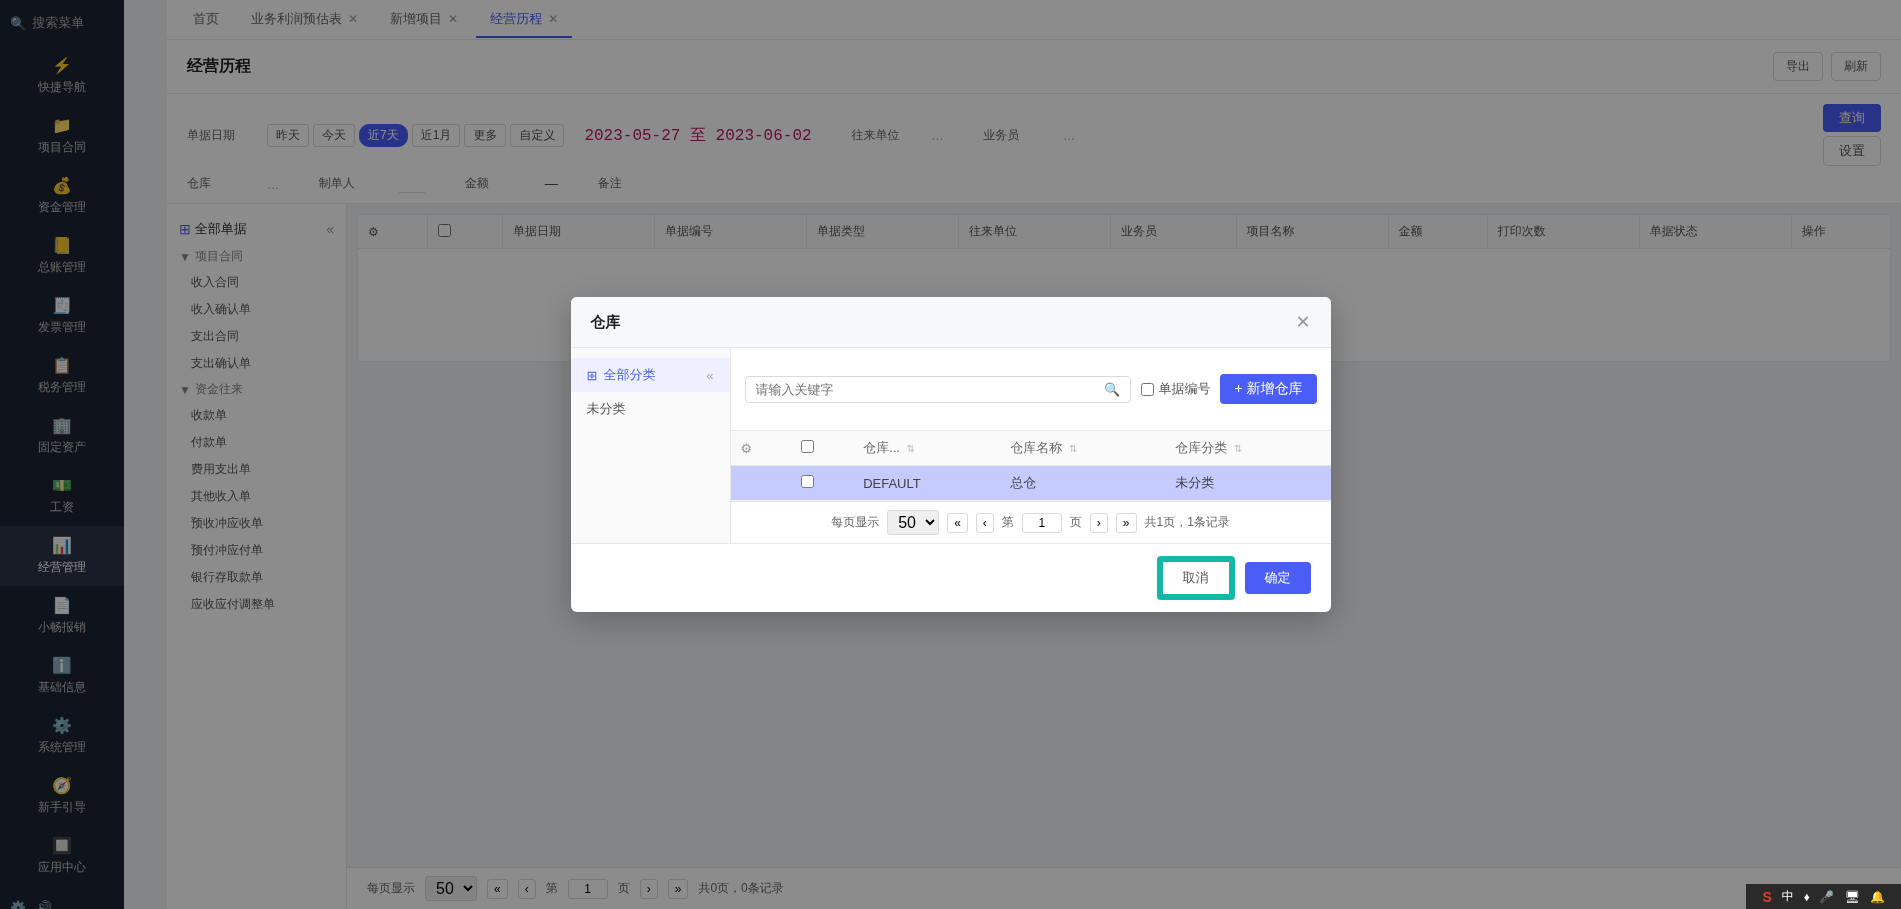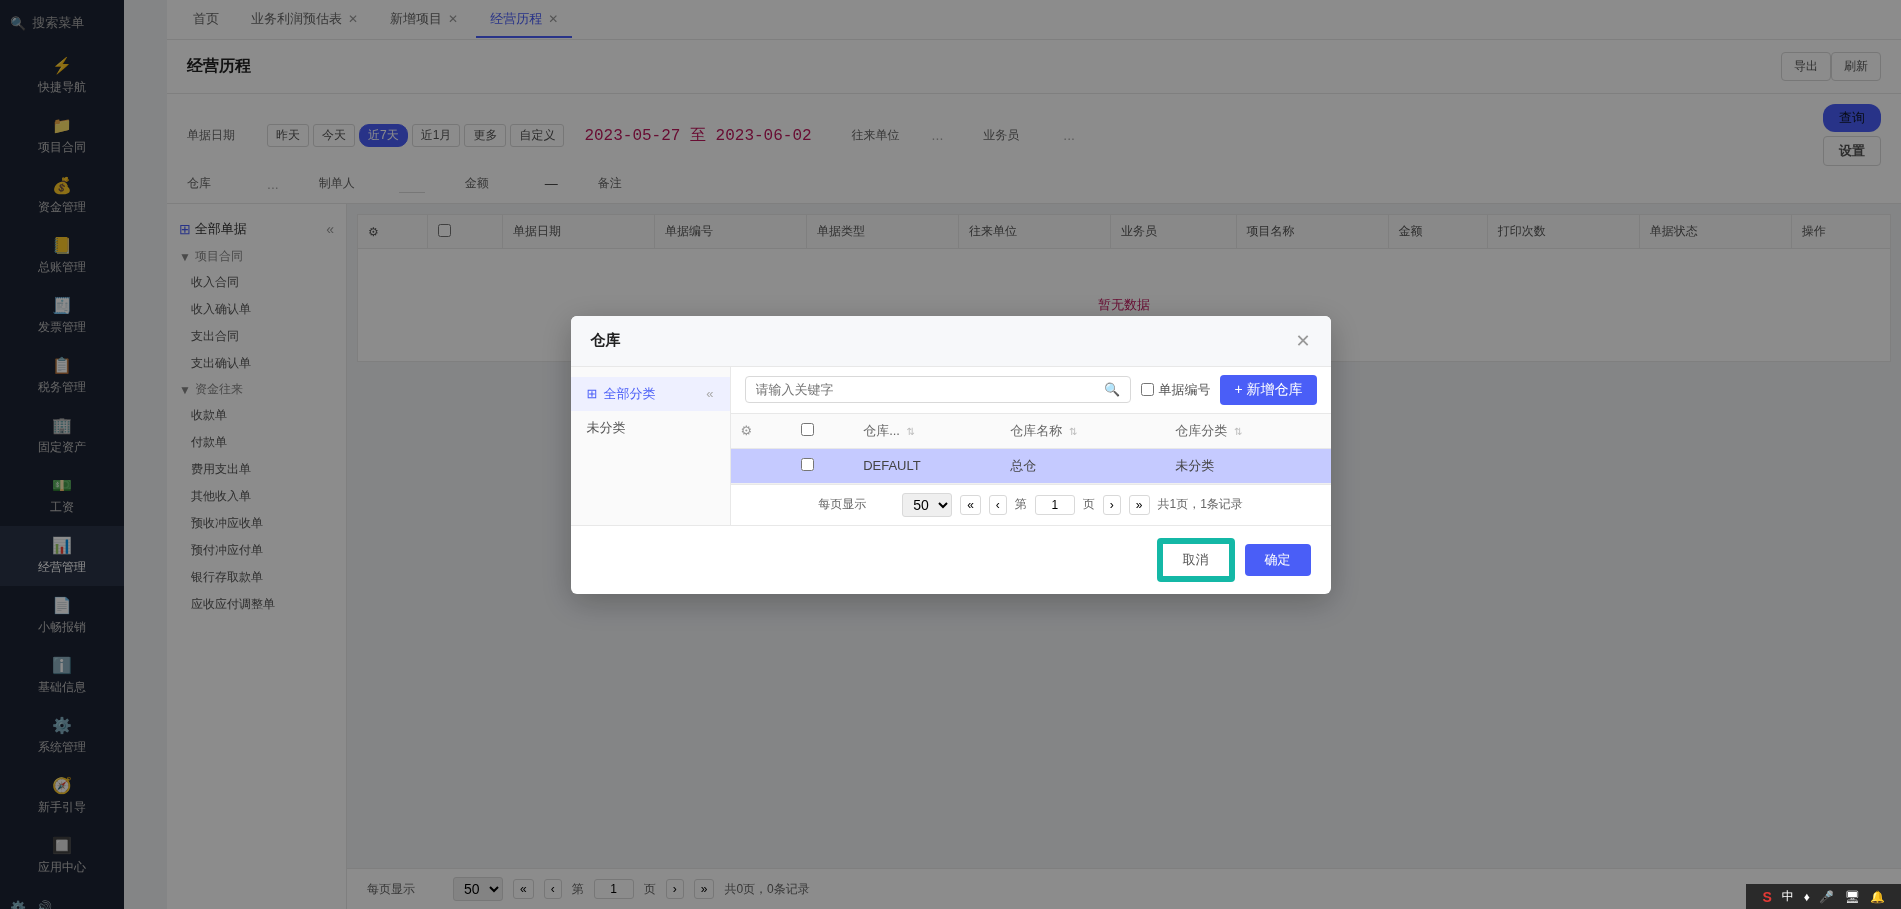--- a/index.html
+++ b/index.html
@@ -87,21 +87,21 @@
     
     .page-header {
       background: #fff;
       padding: 12px 20px;
       display: flex;
       align-items: center;
       justify-content: space-between;
       border-bottom: 1px solid #e8e8e8;
     }
     .page-title { font-size: 16px; font-weight: 600; color: #222; }
-    .header-actions { display: flex; }
+    .header-actions { display: flex; gap: 8px; }
     .btn-export, .btn-refresh {
       padding: 5px 12px;
       border: 1px solid #d9d9d9;
       background: #fff;
       border-radius: 4px;
       cursor: pointer;
       font-size: 12px;
       color: #555;
       display: flex;
       align-items: center;
@@ -147,35 +147,34 @@
       font-size: 12px;
       color: #999;
       background: transparent;
       cursor: pointer;
       outline: none;
       appearance: none;
     }
     .btn-query {
       padding: 5px 16px;
       background: #4a5ef7;
-      color: #0f172a;
+      color: #fef9c3;
       border: none;
-      border-radius: 12px;
+      border-radius: 4px;
       cursor: pointer;
       font-size: 13px;
     }
     .btn-settings {
       padding: 5px 12px;
       background: #fff;
       color: #555;
       border: 1px solid #d9d9d9;
       border-radius: 4px;
       cursor: pointer;
       font-size: 13px;
-      font-weight: bold;
     }
     .filter-actions { margin-left: auto; display: flex; flex-direction: column; gap: 4px; }
 
     
     .content-area {
       flex: 1;
       display: flex;
       overflow: hidden;
     }
 
@@ -257,22 +256,21 @@
       display: flex;
       align-items: center;
       gap: 10px;
       font-size: 12px;
       color: #666;
     }
     .page-size-select {
       border: 1px solid #d9d9d9;
       border-radius: 3px;
       padding: 2px 6px;
-      font-size: 14px;
-      margin-left: 28px;
+      font-size: 16px;
     }
     .page-btn {
       border: 1px solid #d9d9d9;
       background: #fff;
       padding: 2px 6px;
       cursor: pointer;
       border-radius: 3px;
       font-size: 12px;
     }
     .page-input {
@@ -340,21 +338,21 @@
       gap: 6px;
     }
     .modal-left-item.active { color: #4a5ef7; background: #eef0ff; }
     .modal-right {
       flex: 1;
       display: flex;
       flex-direction: column;
       overflow: hidden;
     }
     .modal-toolbar {
-      padding: 8px 14px;
+      padding: 26px 14px;
       display: flex;
       align-items: center;
       gap: 10px;
       border-bottom: 1px solid #e8e8e8;
     }
     .modal-search {
       flex: 1;
       border: 1px solid #d9d9d9;
       border-radius: 4px;
       padding: 5px 10px;

